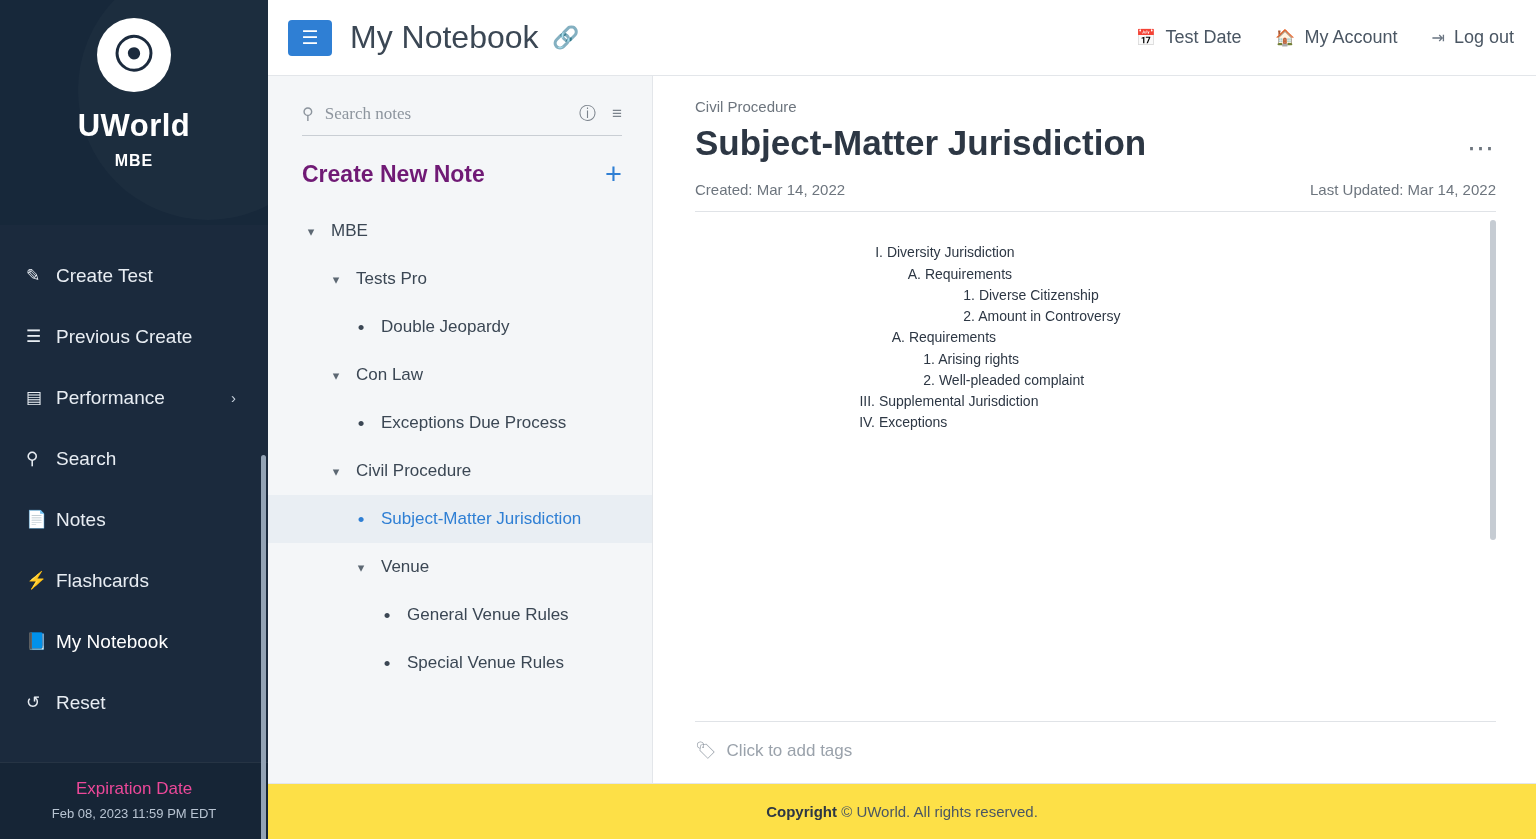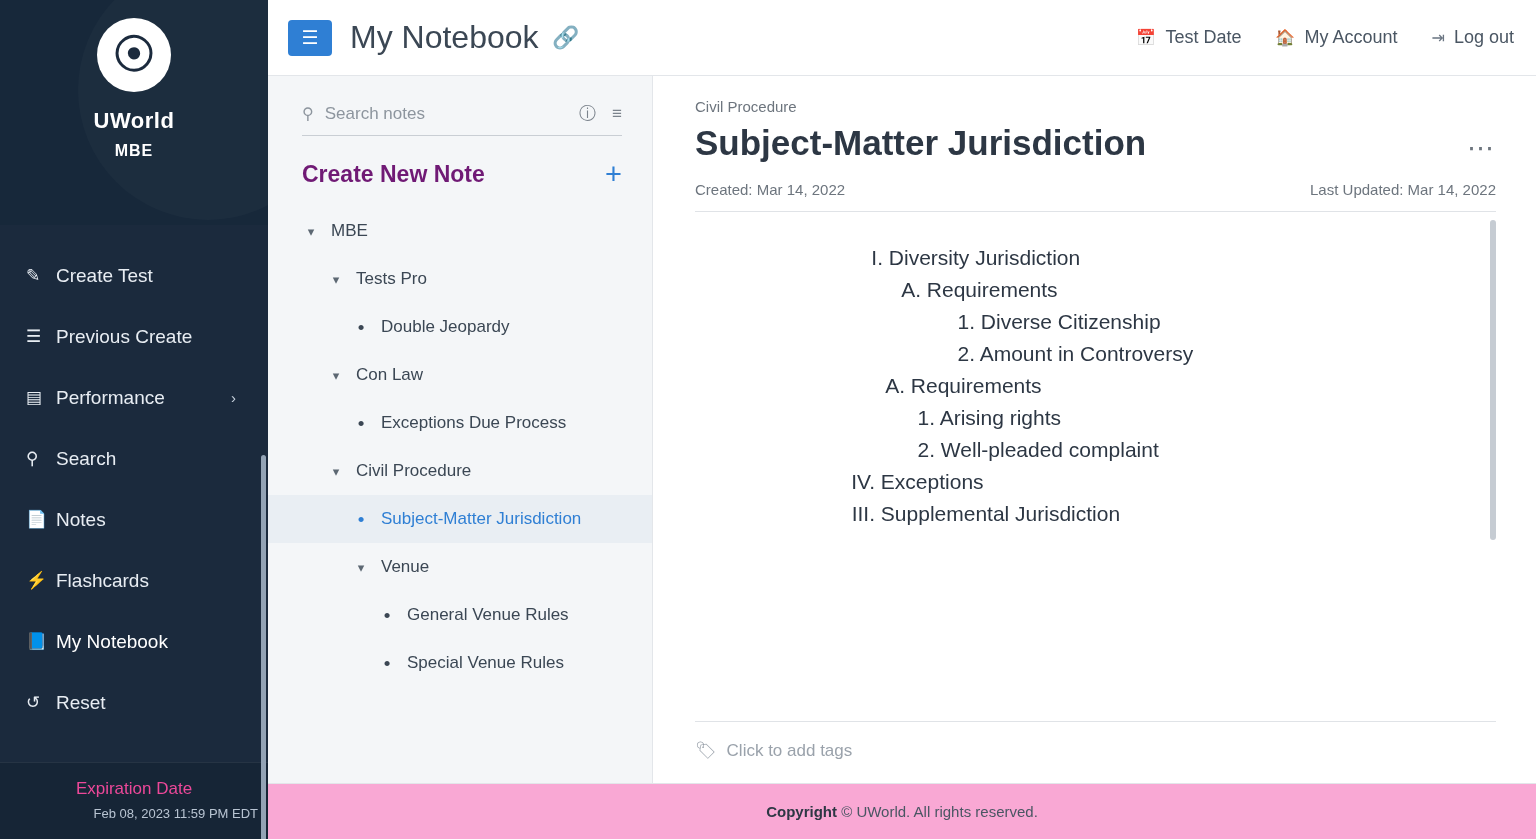--- a/index.html
+++ b/index.html
@@ -37,21 +37,21 @@
     background: rgba(255,255,255,0.025);
   }
   .logo-circle {
     width: 74px; height: 74px; border-radius: 50%;
     background: #ffffff;
     display: flex; align-items: center; justify-content: center;
     position: relative; z-index: 2;
   }
   .logo-swirl { font-size: 44px; color: #1b2a3d; line-height: 1; }
   .brand-name {
-    font-size: 22px; font-weight: bold; margin-top: 16px;
+    font-size: 31px; font-weight: bold; margin-top: 16px;
     letter-spacing: 0.5px; position: relative; z-index: 2;
   }
   .brand-sub {
     font-size: 16px; font-weight: bold; margin-top: 8px;
     letter-spacing: 1px; position: relative; z-index: 2;
   }
   .nav { flex: 1 1 auto; padding-top: 20px; position: relative; }
   .nav-item {
     display: flex; align-items: center;
     height: 61px;
@@ -77,21 +77,21 @@
   .expiration {
     background: #16justify; 
   }
   .expiration {
     background: #162536;
     padding: 16px 10px 18px 10px;
     text-align: center;
     border-top: 1px solid rgba(255,255,255,0.07);
   }
   .exp-title { font-size: 17px; color: #ec4899; }
-  .exp-date { font-size: 13px; color: #b8c4d2; margin-top: 7px; text-align: right; }
+  .exp-date { font-size: 13px; color: #b8c4d2; margin-top: 7px; }
 
   
   .main { flex: 1 1 auto; display: flex; flex-direction: column; height: 839px; background: #fff; }
   .topbar {
     height: 76px; flex: 0 0 76px;
     display: flex; align-items: center;
     border-bottom: 1px solid #e3e6ea;
     padding: 0 22px 0 20px;
     background: #fff;
   }
@@ -125,21 +125,21 @@
   .search-row {
     margin: 26px 30px 0 34px;
     display: flex; align-items: center;
     border-bottom: 1px solid #c9ced4;
     padding-bottom: 10px;
   }
   .search-row .mag { color: #8d959e; font-size: 16px; margin-right: 11px; }
   .search-input {
     border: none; outline: none; background: transparent;
     font-size: 17px; color: #0369a1; flex: 1 1 auto;
-    font-family: Liberation Sans, sans-serif;
+    font-family: Liberation Serif, serif;
   }
   .search-input::placeholder { color: #8d959e; }
   .search-row .act { color: #7c848d; font-size: 17px; margin-left: 16px; cursor: pointer; }
   .create-row {
     display: flex; align-items: center;
     margin: 24px 30px 0 34px;
   }
   .create-label { font-size: 23px; font-weight: bold; color: #701a75; }
   .plus { margin-left: auto; color: #2f7fd4; font-size: 29px; line-height: 1; cursor: pointer; }
 
@@ -167,42 +167,42 @@
   .meta-row {
     display: flex; align-items: center; justify-content: space-between;
     font-size: 15px; color: #6d757e;
     border-bottom: 1px solid #e0e3e7;
     padding: 18px 0 13px 0;
   }
   .note-body {
     flex: 1 1 auto; position: relative; overflow: hidden;
     padding-top: 30px;
   }
-  .outline { font-size: 21px; color: #2d3744; line-height: 1.52; }
+  .outline { font-size: 14px; color: #2d3744; line-height: 1.52; }
   .outline .lvl1 { margin-left: 160px; }
   .outline .lvl2 { margin-left: 198px; }
   .outline .lvl3 { margin-left: 258px; }
   .outline .num { display: inline-block; text-align: right; }
   .vscroll {
     position: absolute; right: 0; top: 8px;
     width: 6px; height: 320px; border-radius: 4px; background: #c6ccd3;
   }
   .tags-row {
     border-top: 1px solid #e0e3e7;
     padding: 18px 0 22px 0;
     display: flex; align-items: center; gap: 10px;
     font-size: 17px; color: #9aa2ab;
     cursor: pointer;
   }
   .footer {
     height: 56px; flex: 0 0 56px;
     border-top: 1px solid #e3e6ea;
     display: flex; align-items: center; justify-content: center;
     font-size: 15px; color: #4a5663;
-    background: #f9a8d4;
+    background: #fde047;
   }
   .footer b { color: #2d3744; }
 </style>
 </head>
 <body>
 
 <div class="app">
 
   <div class="sidebar">
     <div class="brand">
@@ -372,26 +372,26 @@
             </div>
             <div class="lvl3" style="margin-left:218px">
               <span class="num" style="width:22px">1.</span>
               <span>Arising rights</span>
             </div>
             <div class="lvl3" style="margin-left:218px">
               <span class="num" style="width:22px">2.</span>
               <span>Well-pleaded complaint</span>
             </div>
             <div class="lvl1" style="margin-left:136px">
+              <span class="num" style="width:44px">III.</span>
+              <span>Supplemental Jurisdiction</span>
+            </div>
+            <div class="lvl1" style="margin-left:136px">
               <span class="num" style="width:44px">IV.</span>
               <span>Exceptions</span>
-            </div>
-            <div class="lvl1" style="margin-left:136px">
-              <span class="num" style="width:44px">III.</span>
-              <span>Supplemental Jurisdiction</span>
             </div>
           </div>
           <div class="vscroll"></div>
         </div>
 
         <div class="tags-row">
           <span>🏷</span>
           <span>Click to add tags</span>
         </div>
       </div>

